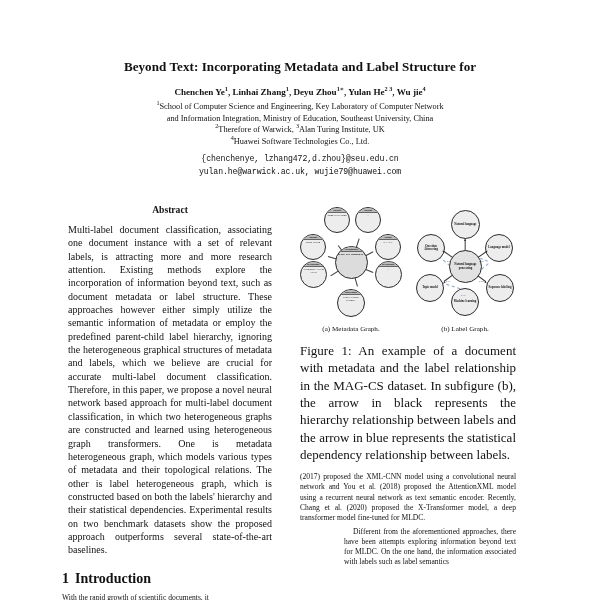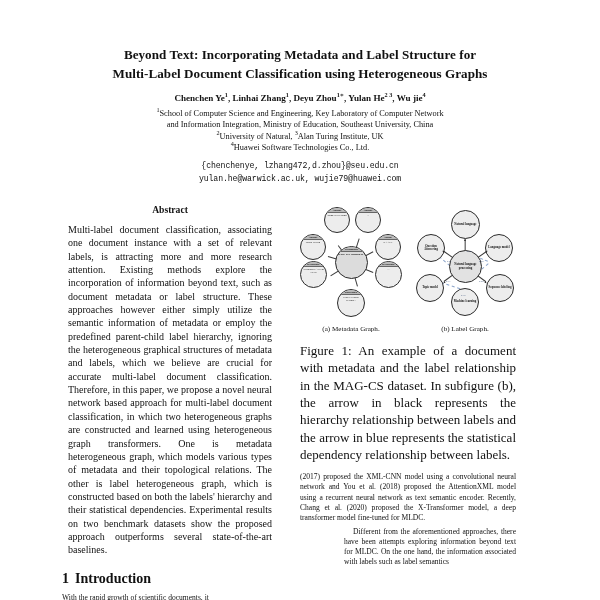--- a/index.html
+++ b/index.html
@@ -12,21 +12,21 @@
     height: 600px;
     overflow: hidden;
     font-family: "Liberation Serif", "DejaVu Serif", serif;
     color: #111111;
   }
   .page {
     position: relative;
     width: 600px;
     height: 600px;
     background: #ffffff;
-    padding: 0;
+    padding: 12px;
     box-sizing: border-box;
   }
 
   
   .titleblock {
     padding: 46px 62px 0 62px;
     text-align: center;
   }
   .paper-title {
     font-size: 13.1px;
@@ -205,31 +205,30 @@
   }
 </style>
 </head>
 <body>
 
 <div class="page">
 
   <div class="titleblock">
     <div class="paper-title">
       <div>Beyond Text: Incorporating Metadata and Label Structure for</div>
-      <div>Multi-Label Document Classification using Heterogeneous Graphs</div>
     </div>
 
     <div class="authors">
       <span>Chenchen Ye</span><sup>1</sup><span>, </span><span>Linhai Zhang</span><sup>1</sup><span>, </span><span>Deyu Zhou</span><sup>1∗</sup><span>, </span><span>Yulan He</span><sup>2 3</sup><span>, </span><span>Wu jie</span><sup>4</sup>
     </div>
 
     <div class="affil">
       <div><sup>1</sup><span>School of Computer Science and Engineering, Key Laboratory of Computer Network</span></div>
       <div>and Information Integration, Ministry of Education, Southeast University, China</div>
-      <div><sup>2</sup><span>University of Natural,</span> <sup>3</sup><span>Alan Turing Institute, UK</span></div>
+      <div><sup>2</sup><span>Therefore of Warwick,</span> <sup>3</sup><span>Alan Turing Institute, UK</span></div>
       <div><sup>4</sup><span>Huawei Software Technologies Co., Ltd.</span></div>
     </div>
 
     <div class="emails">
       <div>{chenchenye, lzhang472,d.zhou}@seu.edu.cn</div>
       <div>yulan.he@warwick.ac.uk, wujie79@huawei.com</div>
     </div>
   </div>
 
   <div class="columns">

